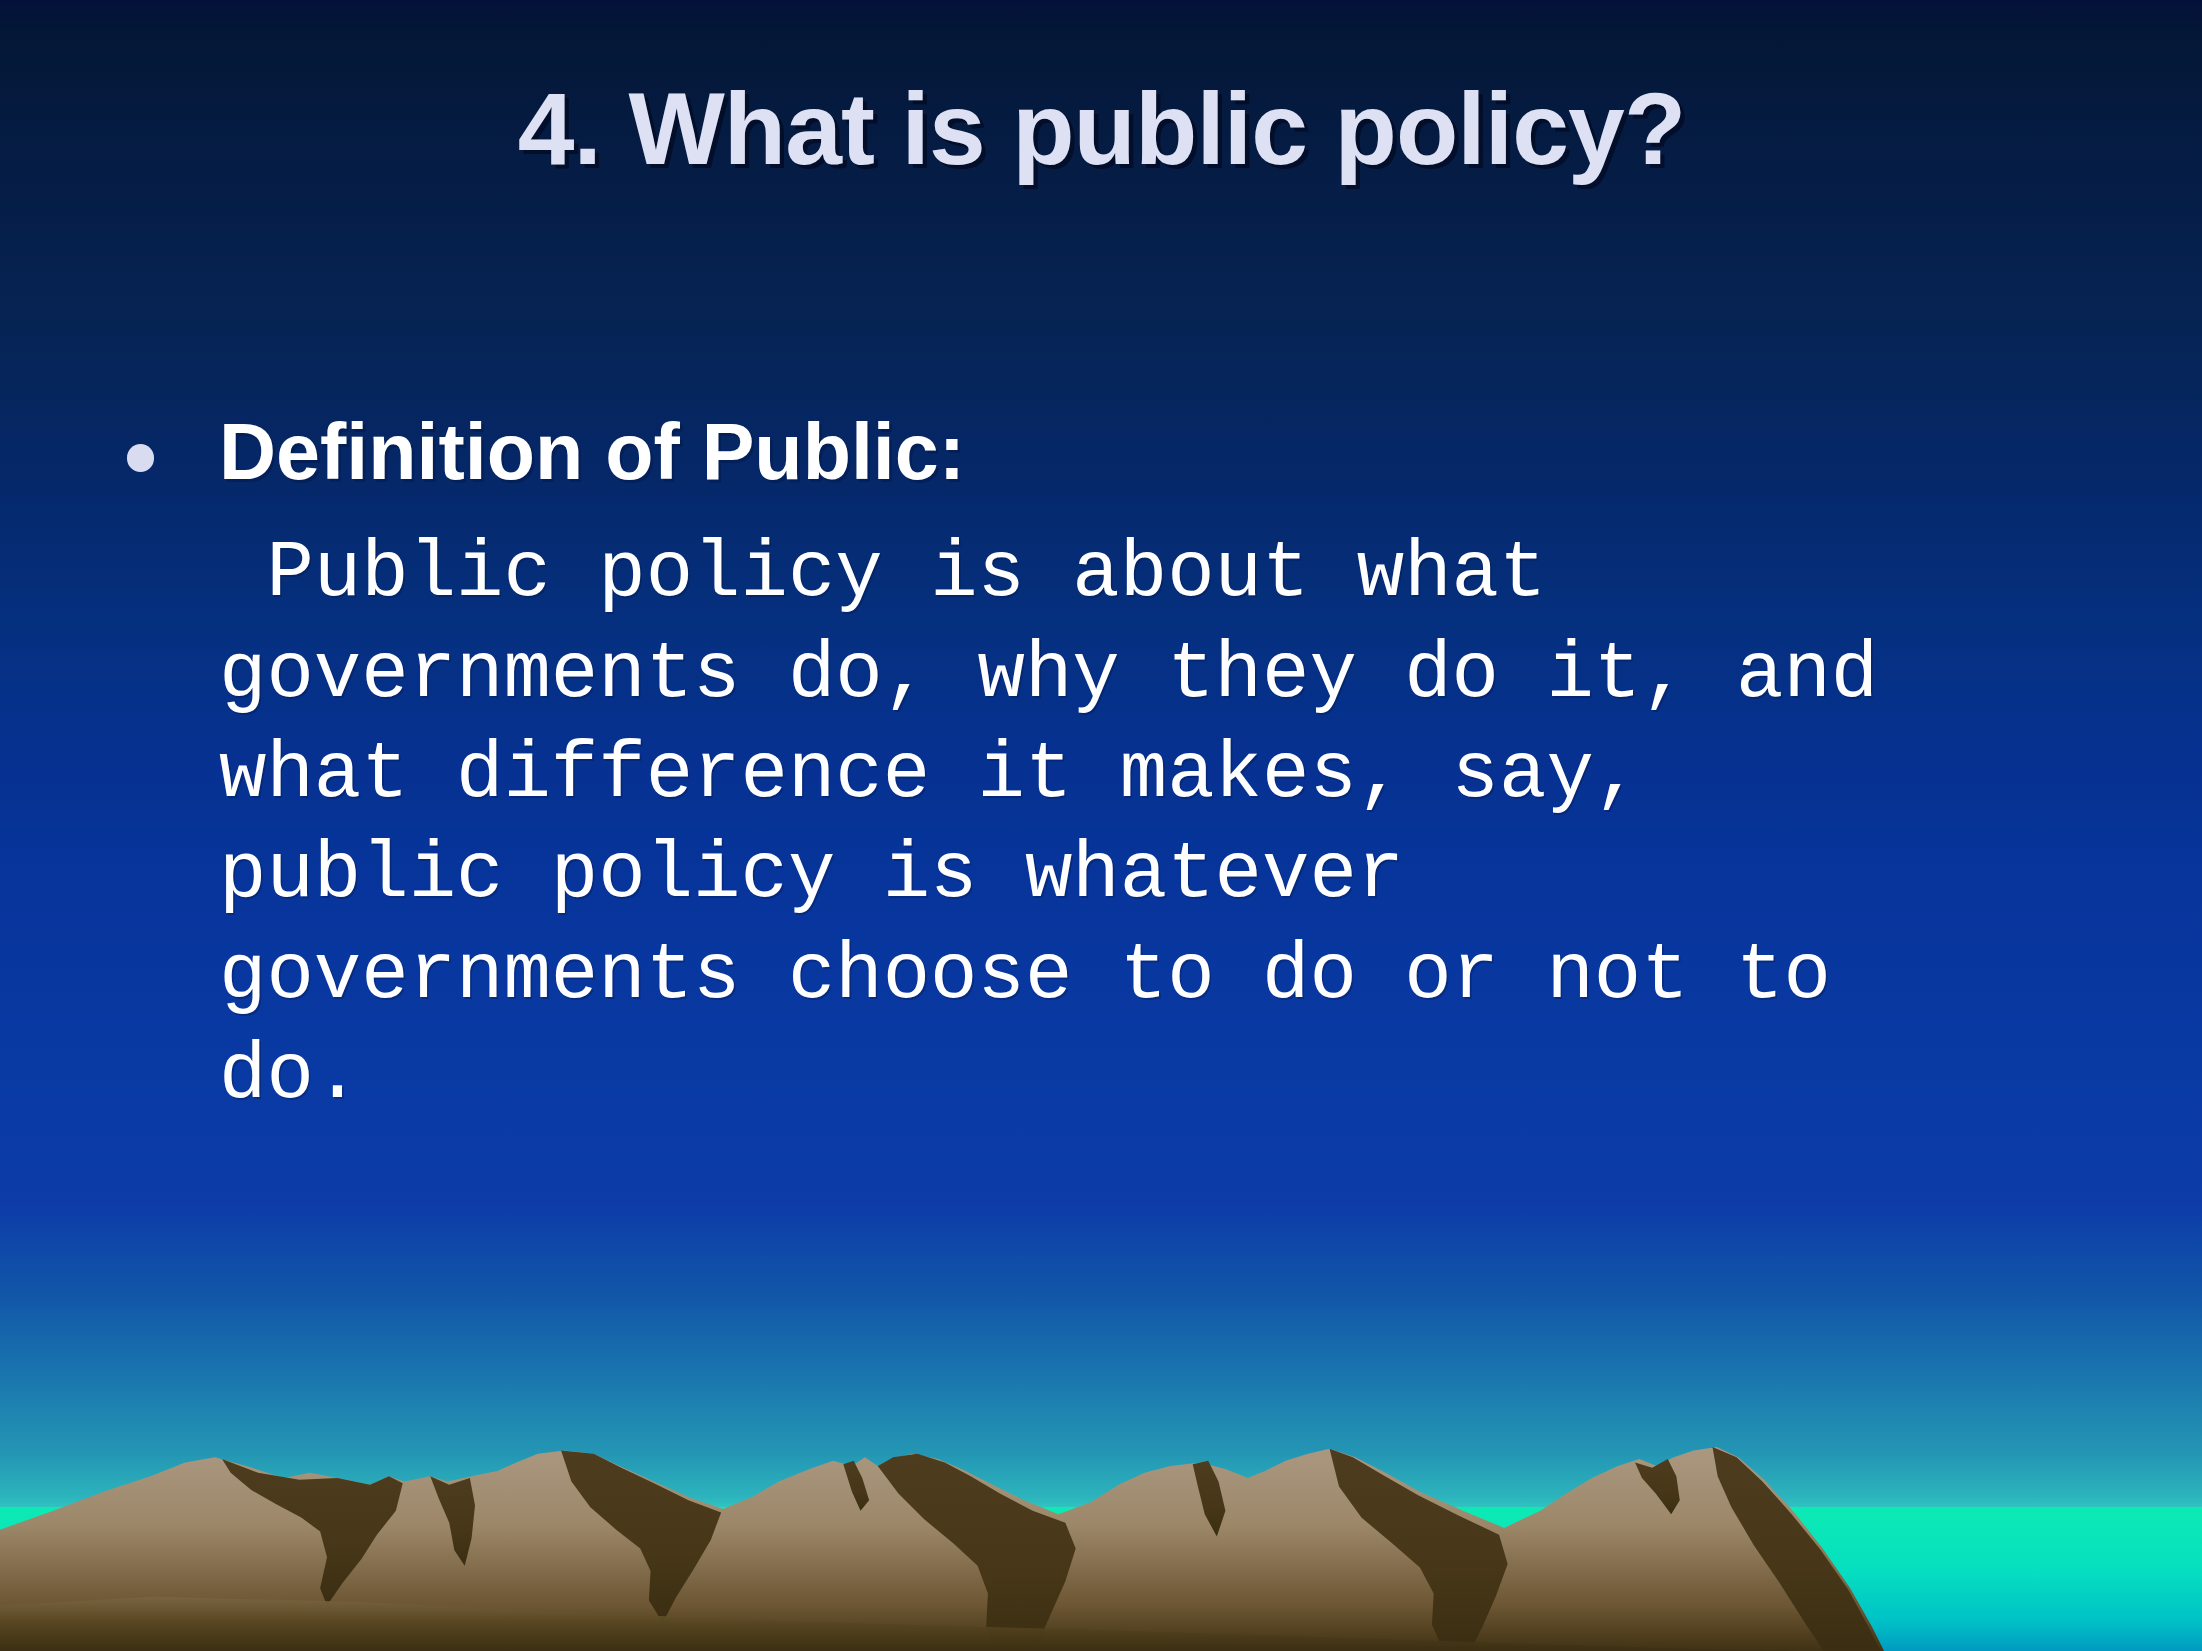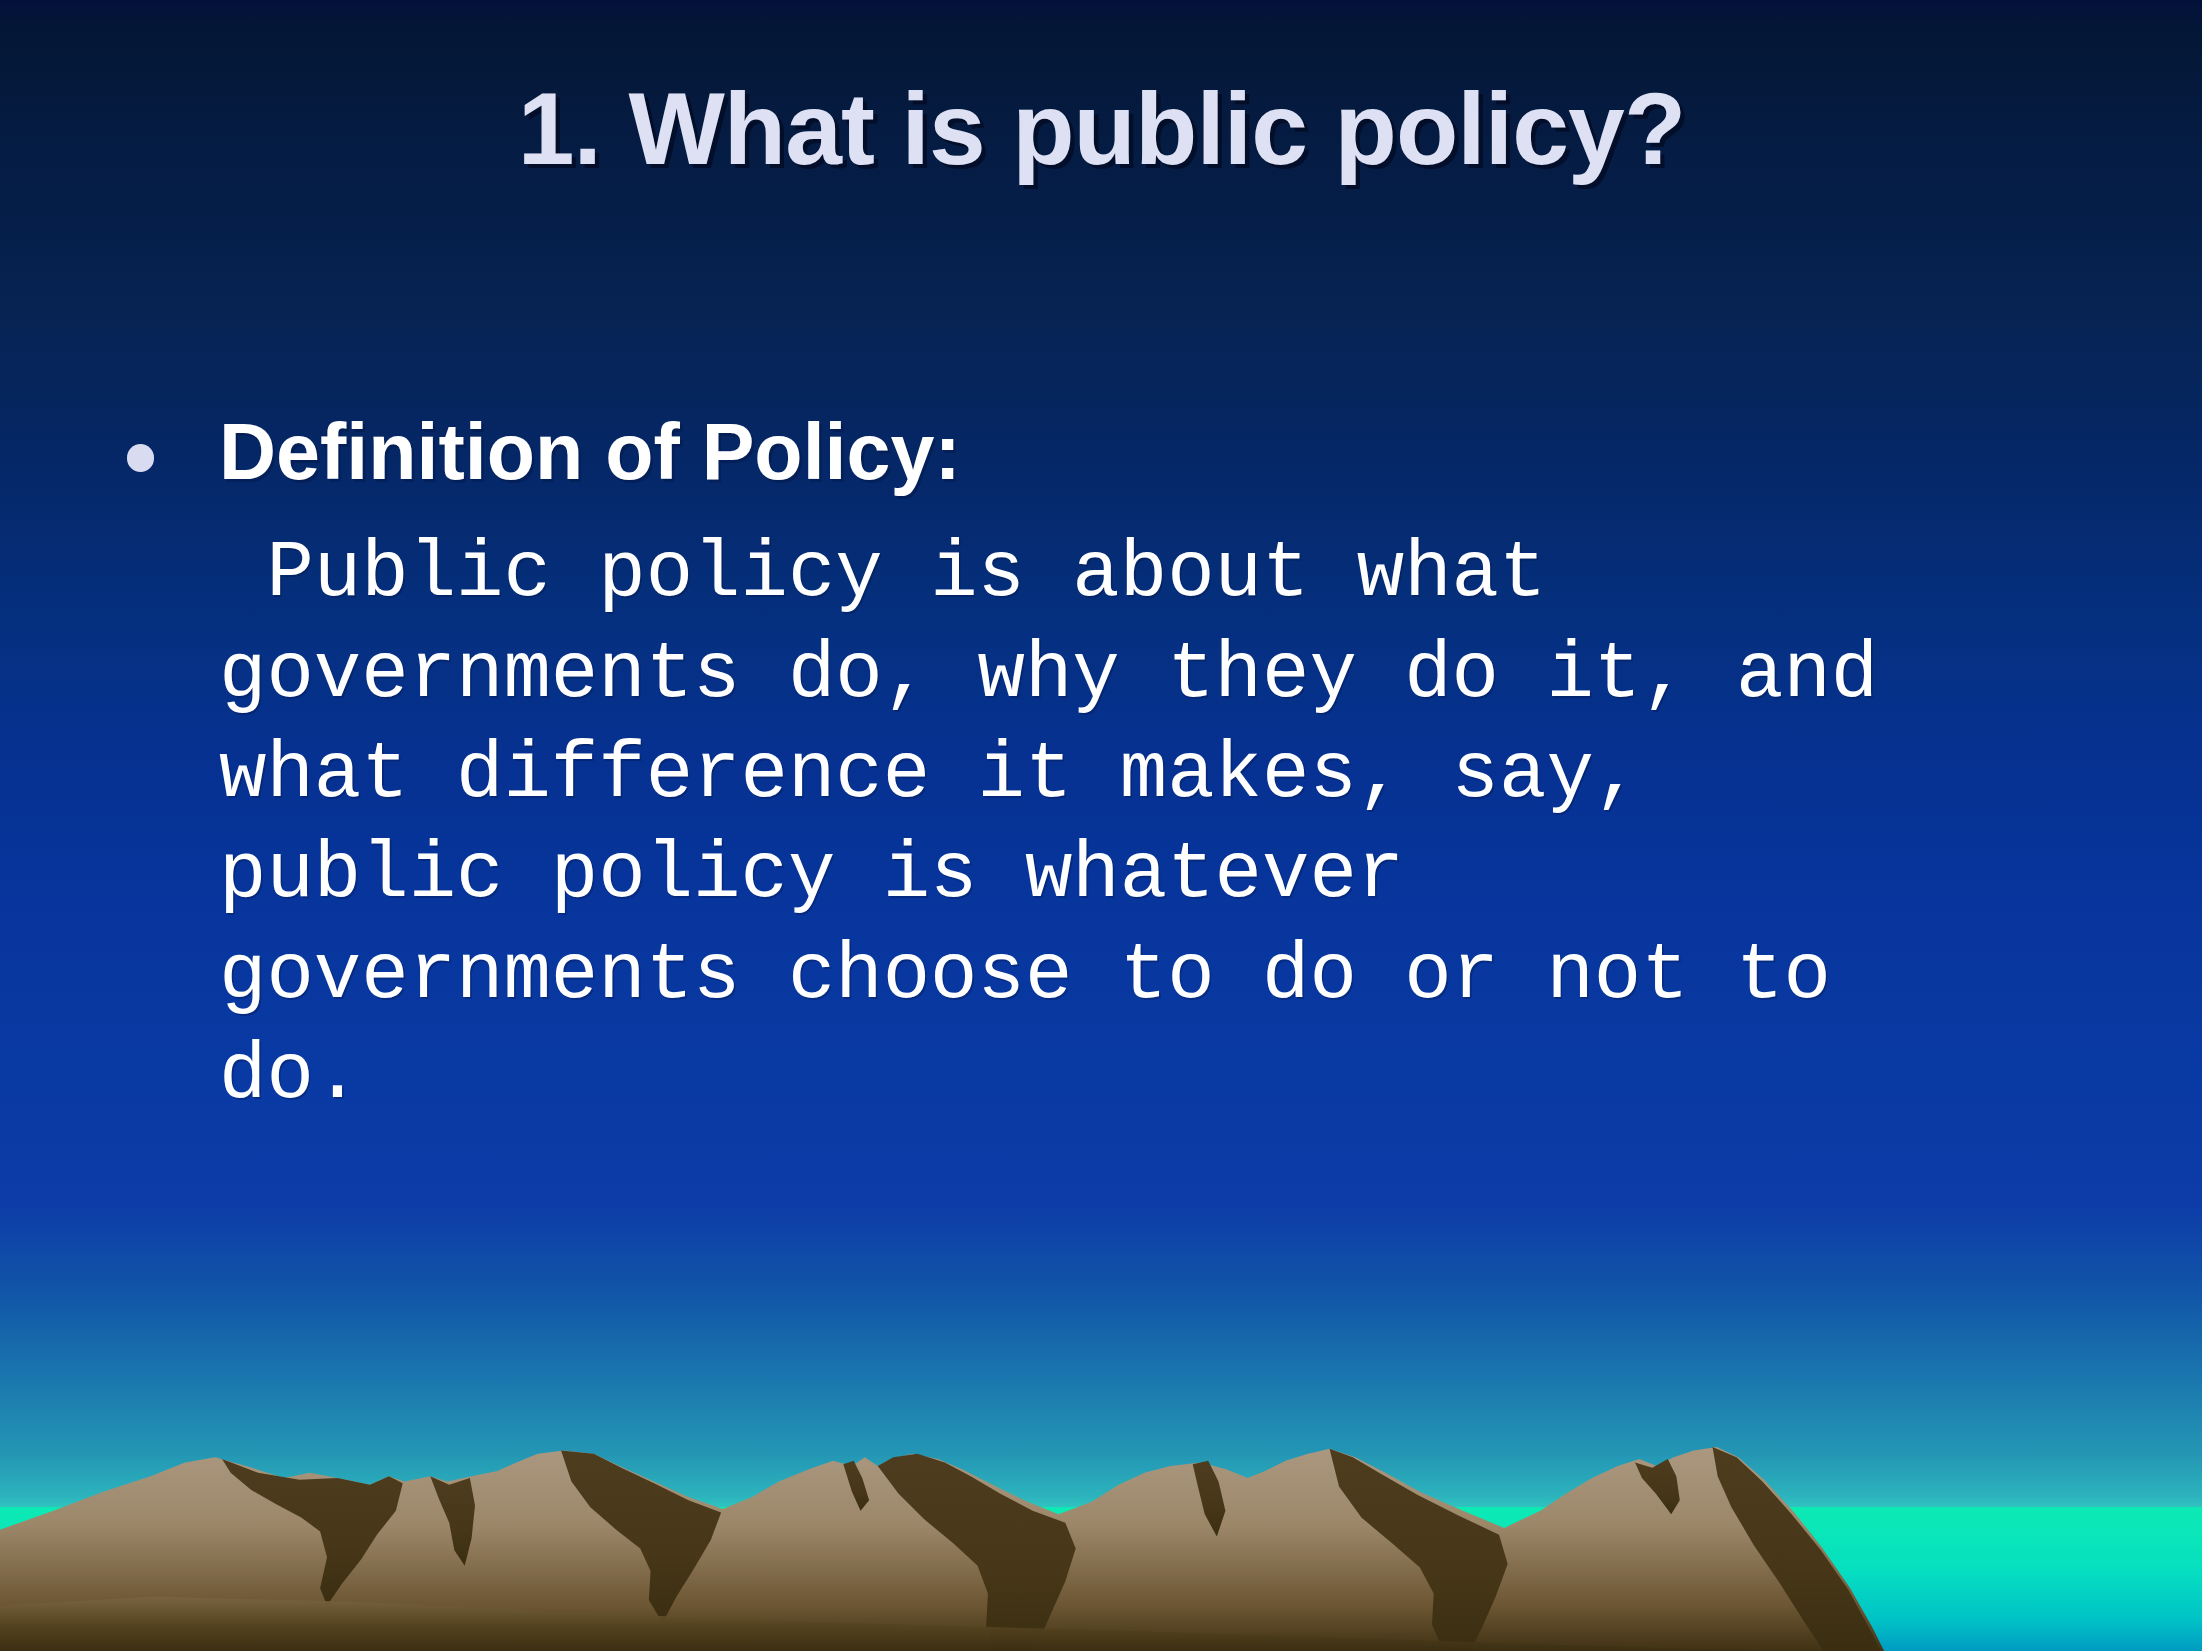--- a/index.html
+++ b/index.html
@@ -192,27 +192,27 @@
                L1924,76 L1908,58 Z"></path>
       <path d="M1990,22 L2018,34 L2048,62 L2082,100 L2116,142 L2148,188
                L2172,232 L2186,260 L2120,260 L2096,224 L2068,180
                L2038,136 L2012,92 L1996,56 Z"></path>
     </g>
 
     <path fill="url(#baseGrad)" opacity="0.92" d="M0,206 L180,196 L420,202 L700,216 L980,226 L1260,234
              L1520,242 L1760,250 L1960,256 L2150,260 L0,260 Z"></path>
   </svg>
 
-  <div id="title">1. What is public policy?</div>
+  <div id="title">4. What is public policy?</div>
 
   <div id="body-block">
 
     <div class="bullet-row">
       <span class="bullet-dot"></span>
-      <span class="bullet-label">Definition of Policy:</span>
+      <span class="bullet-label">Definition of Public:</span>
     </div>
 
     <div class="body-paragraph"> Public policy is about what governments do, why they do it, and what difference it makes, say, public policy is whatever governments choose to do or not to do.</div>
 
   </div>
 
 </div>
 
 
 </body></html>

